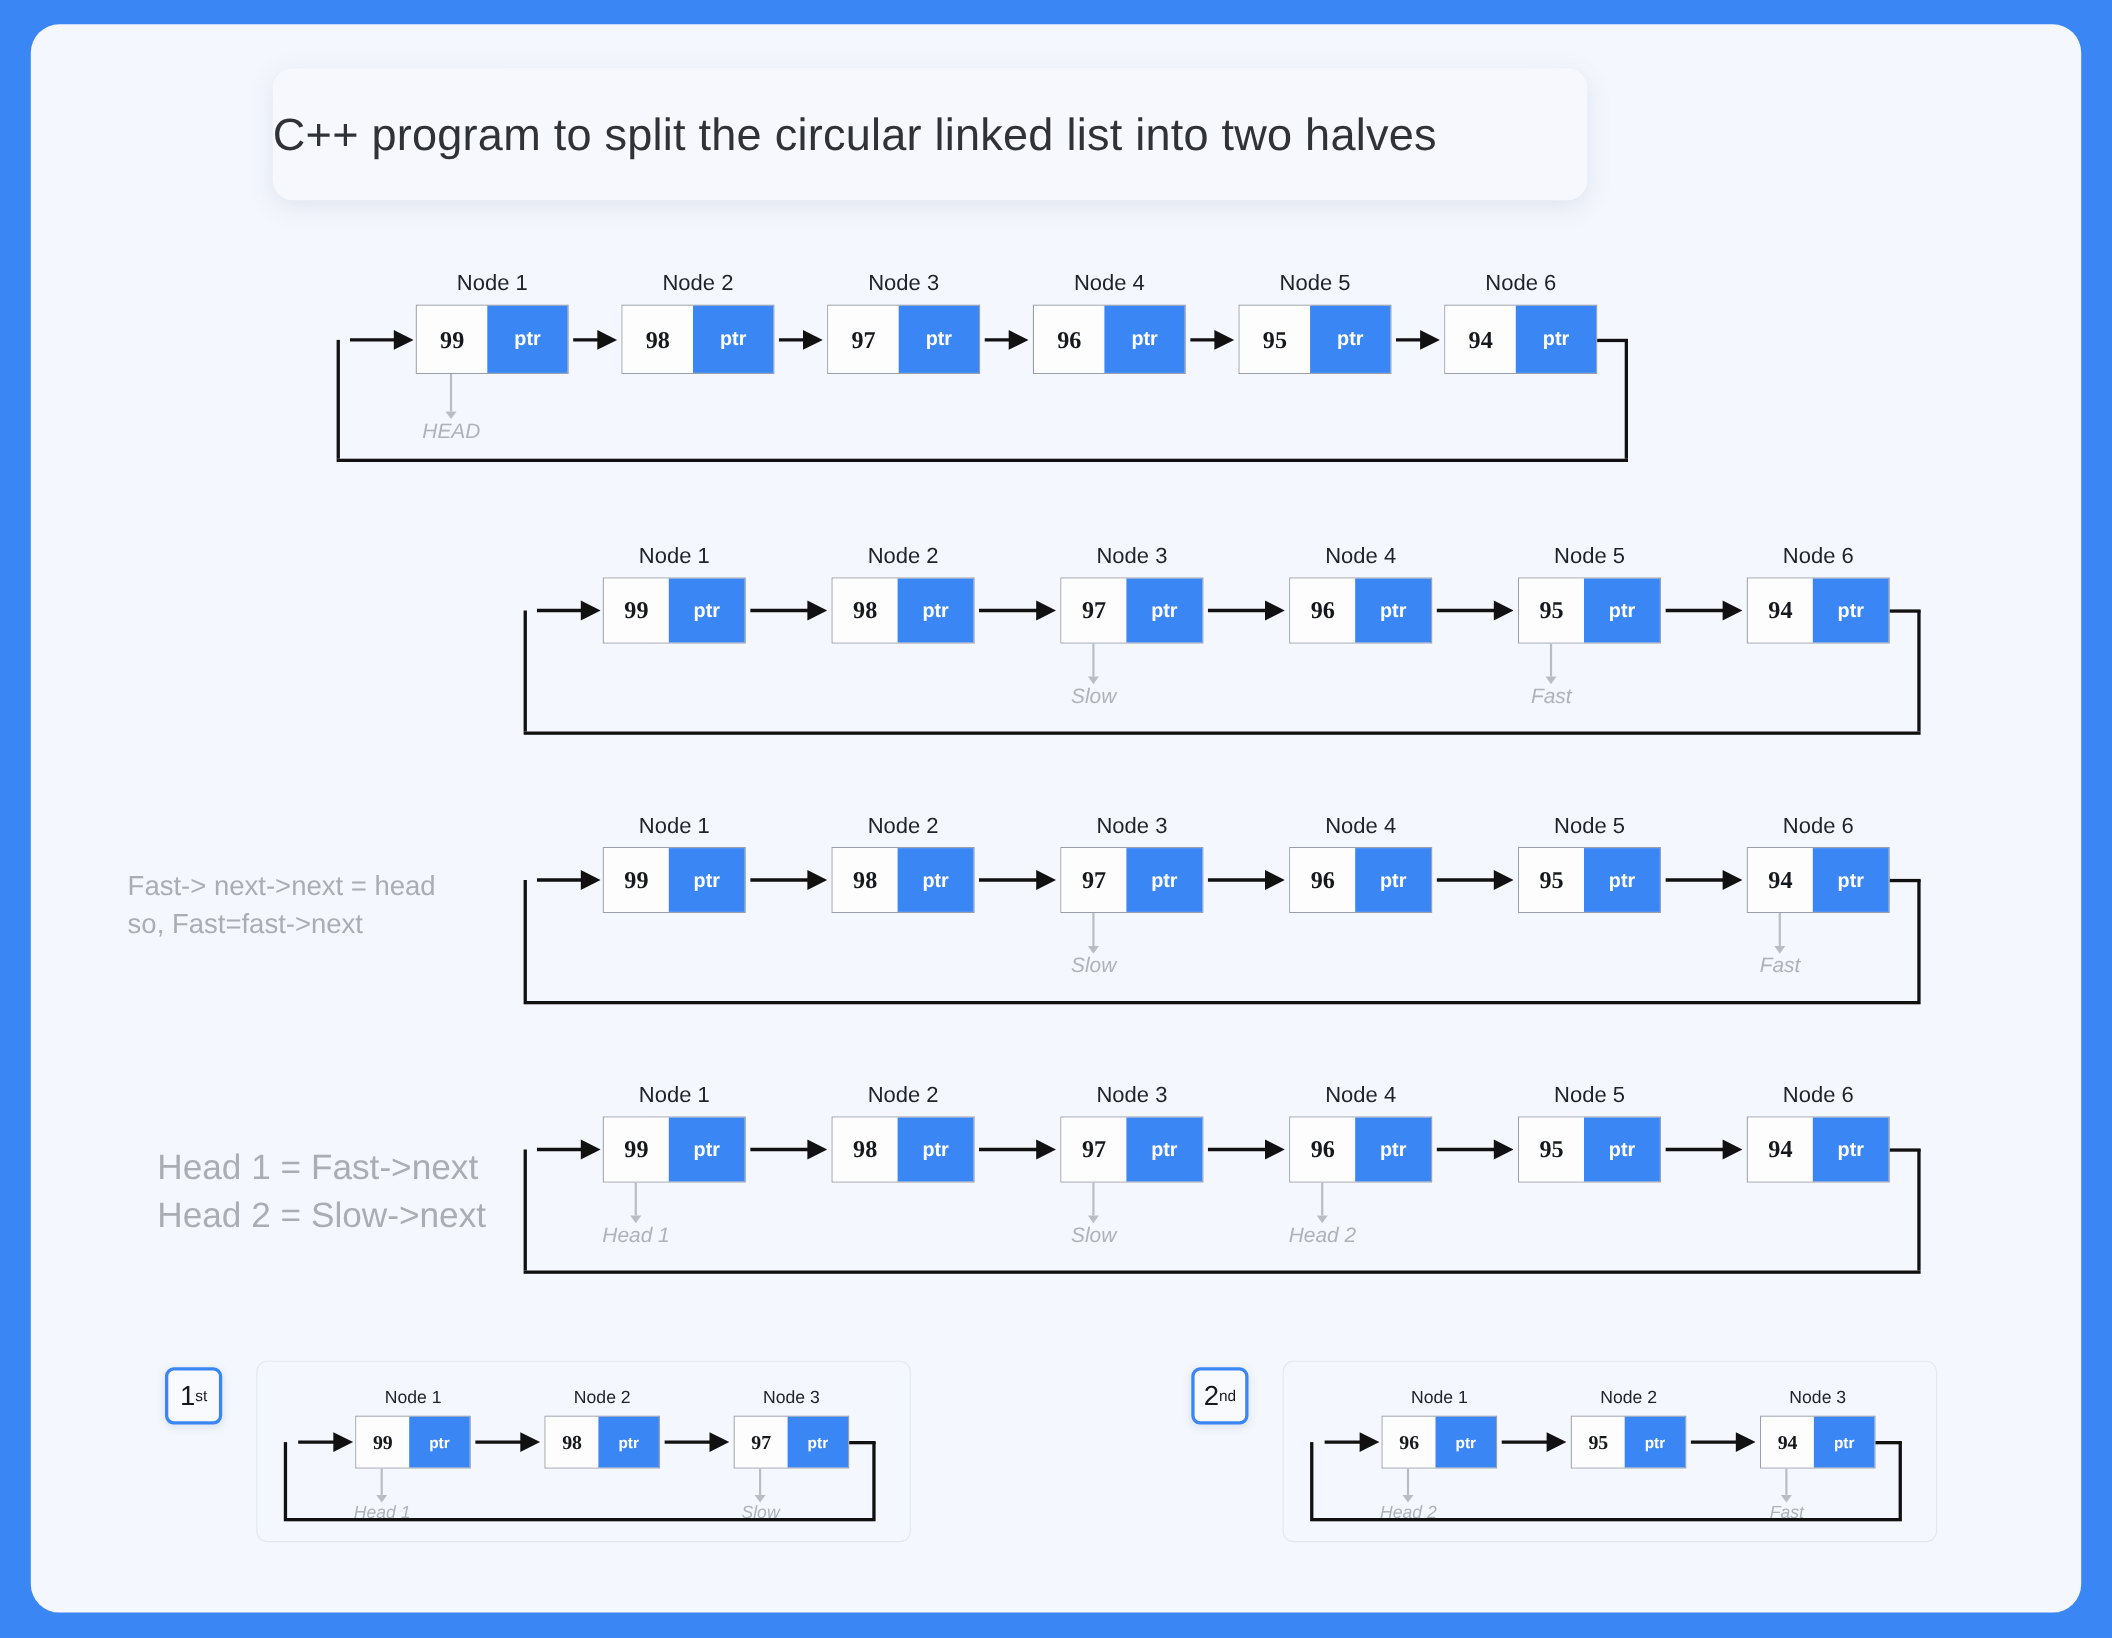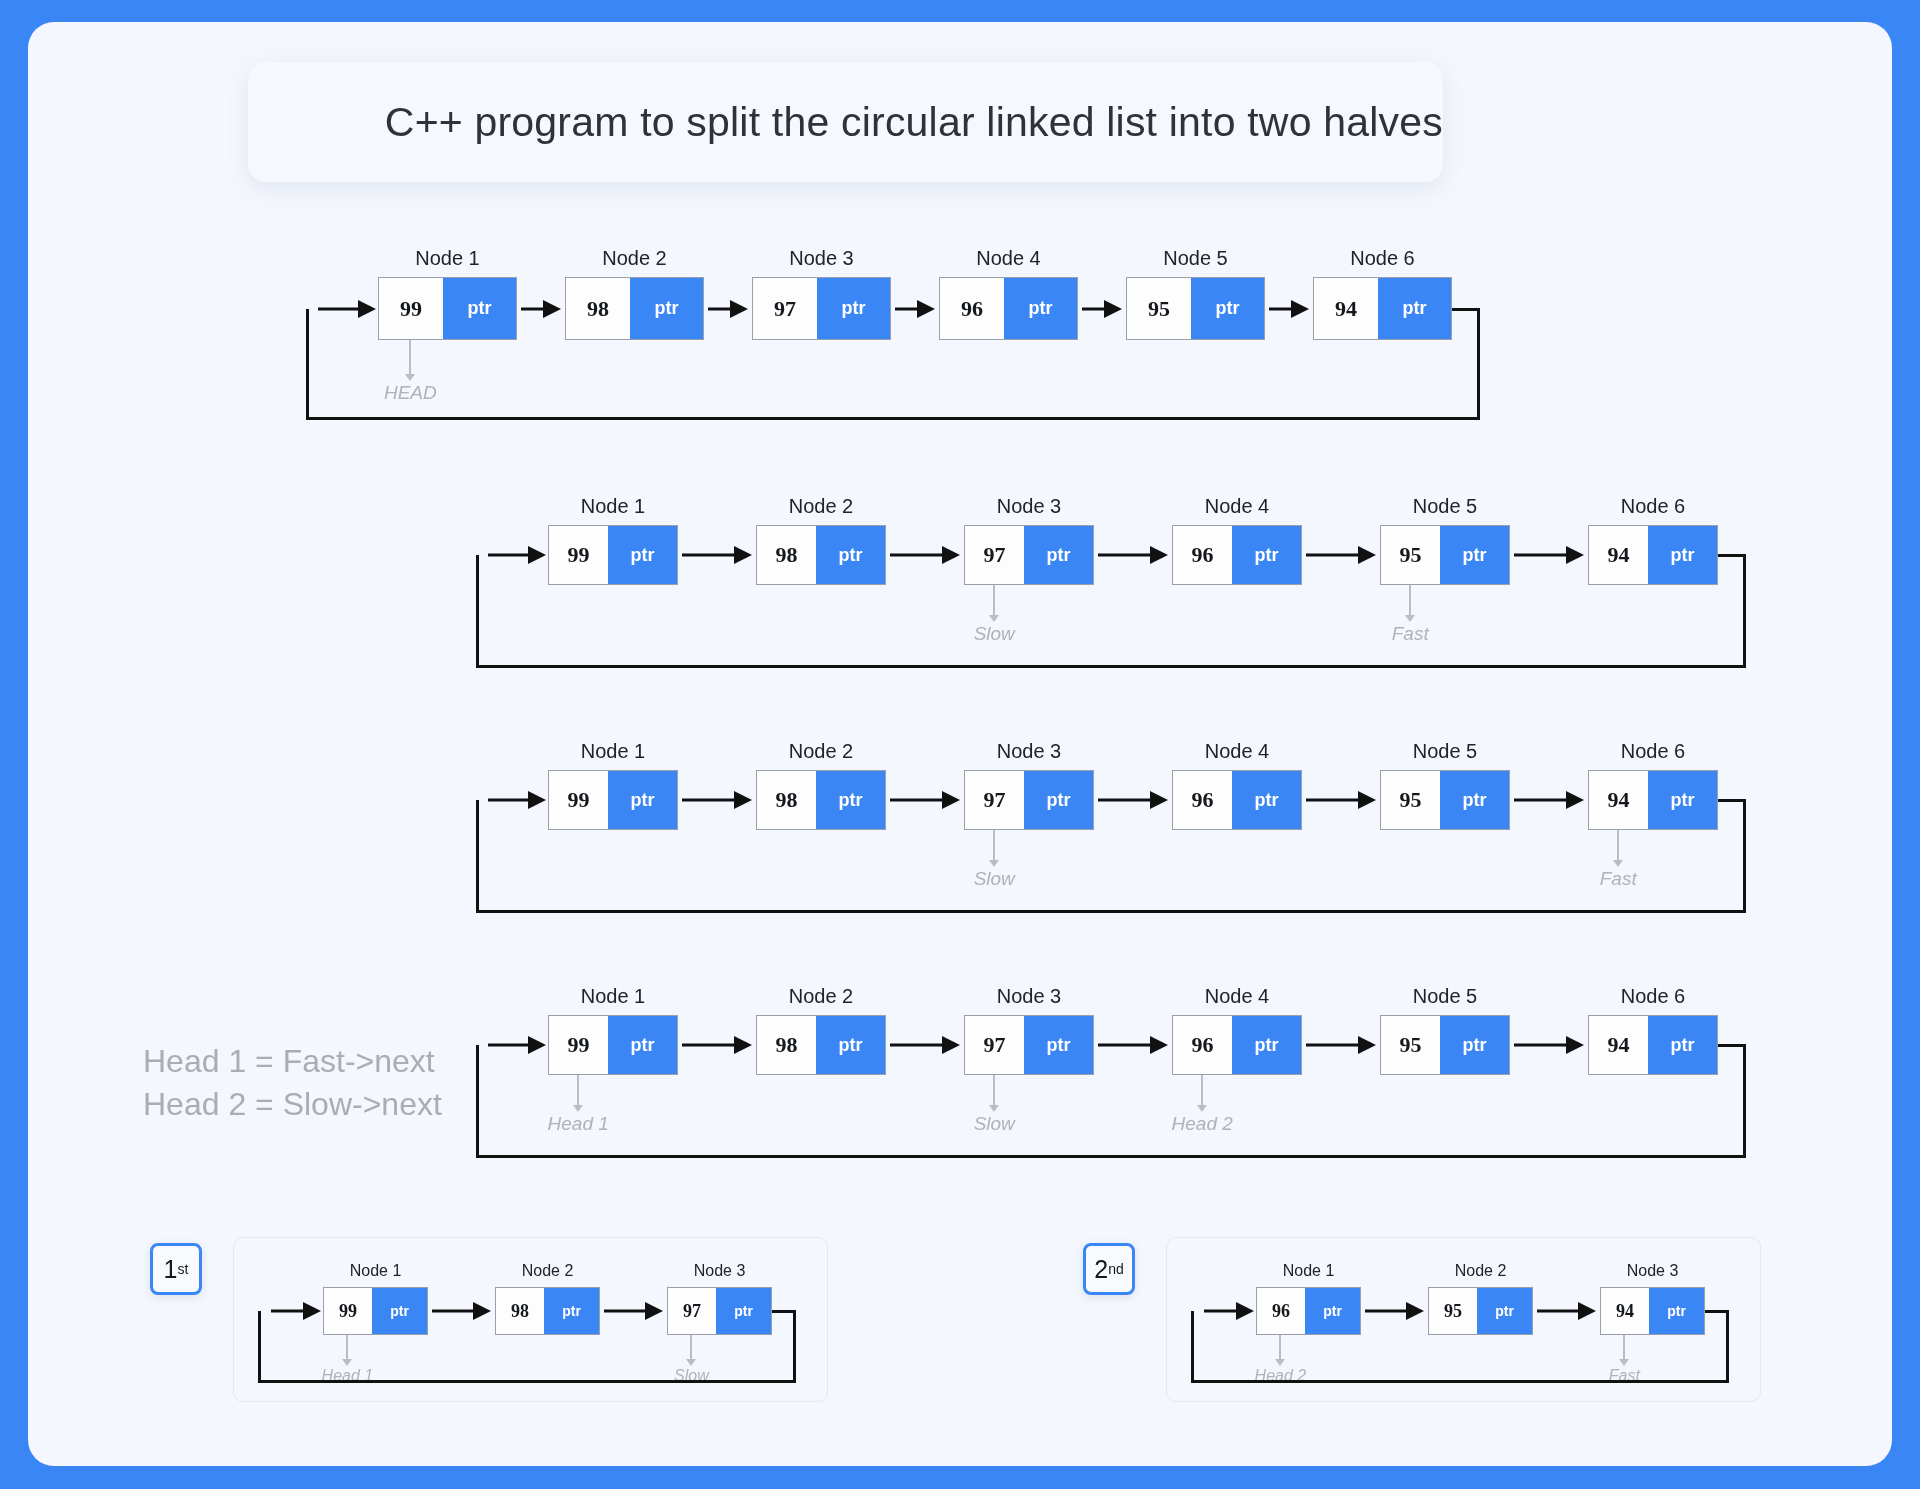--- a/index.html
+++ b/index.html
@@ -18,21 +18,21 @@
   }
 
   
   #title-card {
     position: absolute;
     left: 220px; top: 40px;
     width: 1195px; height: 120px;
     background: #f6f8fd;
     border-radius: 18px;
     box-shadow: 0 6px 22px rgba(90,110,150,0.13);
-    display: flex; align-items: center; justify-content: flex-end;
+    display: flex; align-items: center; justify-content: flex-start;
   }
   #title-text {
     font-size: 41px;
     color: #2f3338;
     letter-spacing: 0.2px;
     font-weight: 400;
   }
 
   
   .node { position: absolute; }
@@ -267,20 +267,25 @@
         <svg class="arrow" style="left:460px;top:522px" width="58" height="22" viewBox="0 0 58 22">
             <line x1="0" y1="11" x2="46" y2="11" stroke="#111" stroke-width="3"></line>
             <polygon points="40,2 58,11 40,20" fill="#111"></polygon>
           </svg>
         <div class="wire" style="left:1690px;top:532px;width:28px;height:3px"></div>
         <div class="wire" style="left:1715px;top:533px;width:3px;height:110px"></div>
         <div class="wire" style="left:448px;top:643px;width:1270px;height:3px"></div>
         <div class="wire" style="left:448px;top:533px;width:3px;height:110px"></div>
       </div>
       <div style="position: absolute; left: 0px; top: 0px; width: 100%; height: 100%;">
+        <div class="side-note" style="left:88px;top:768px;width:310px;
+                      text-align:left;font-size:25px">
+          <div>Fast-&gt; next-&gt;next = head</div>
+          <div>so, Fast=fast-&gt;next</div>
+        </div>
         <div class="node" style="left:520px;top:748px;width:130px;height:60px">
           <div class="node-caption" style="top:-30px;font-size:20px">Node 1</div>
           <div class="node-box" style="left:0;top:0;width:130px;height:60px">
              <div class="cell-val" style="width:60px;height:100%;font-size:22px">99</div>
              <div class="cell-ptr" style="width:70px;height:100%;font-size:18px">ptr</div>
            </div>
         </div>
         <svg class="arrow" style="left:654px;top:767px" width="70" height="22" viewBox="0 0 70 22">
             <line x1="0" y1="11" x2="58" y2="11" stroke="#111" stroke-width="3"></line>
             <polygon points="52,2 70,11 52,20" fill="#111"></polygon>

